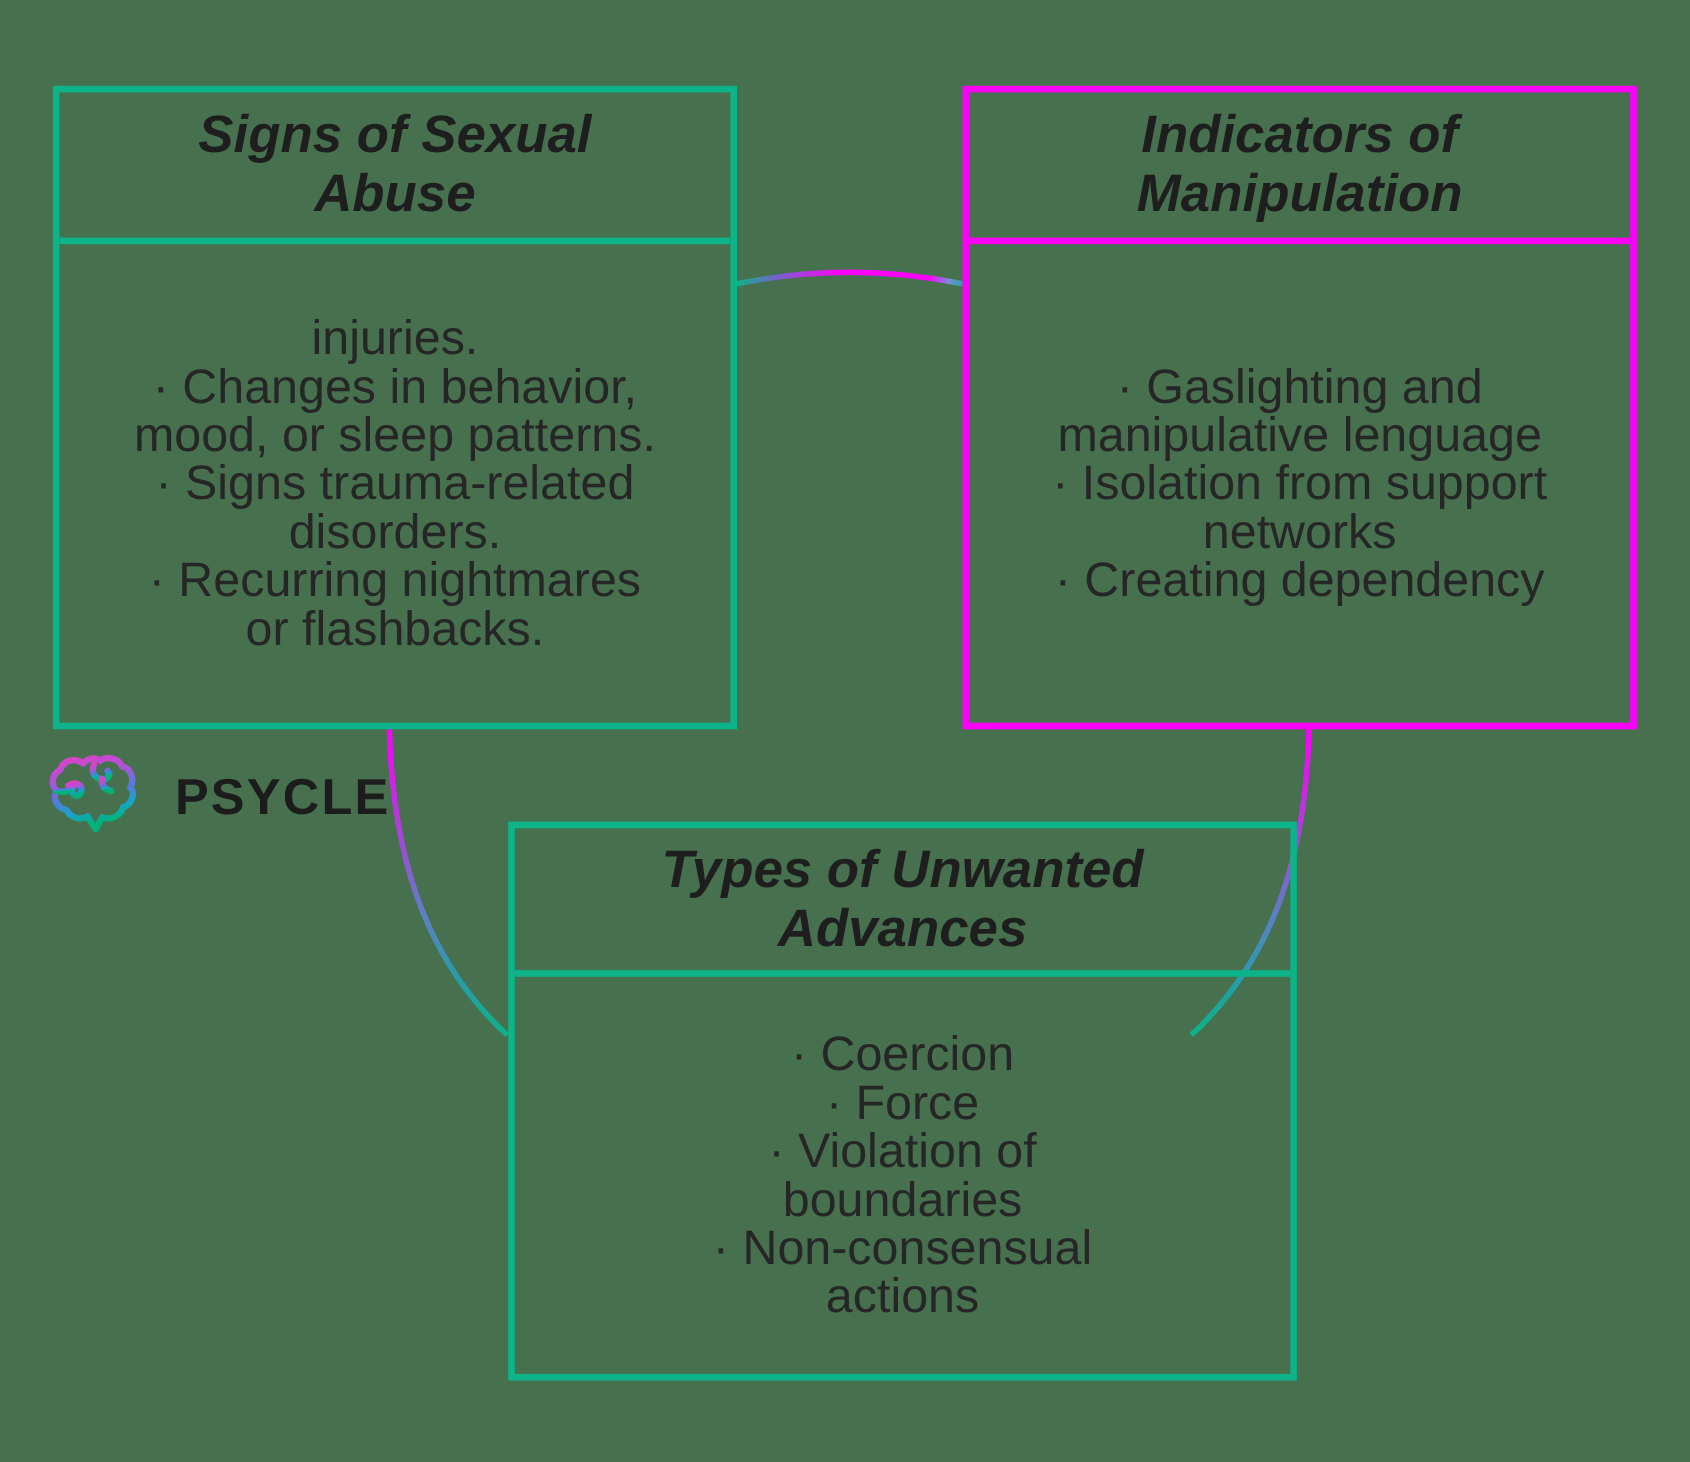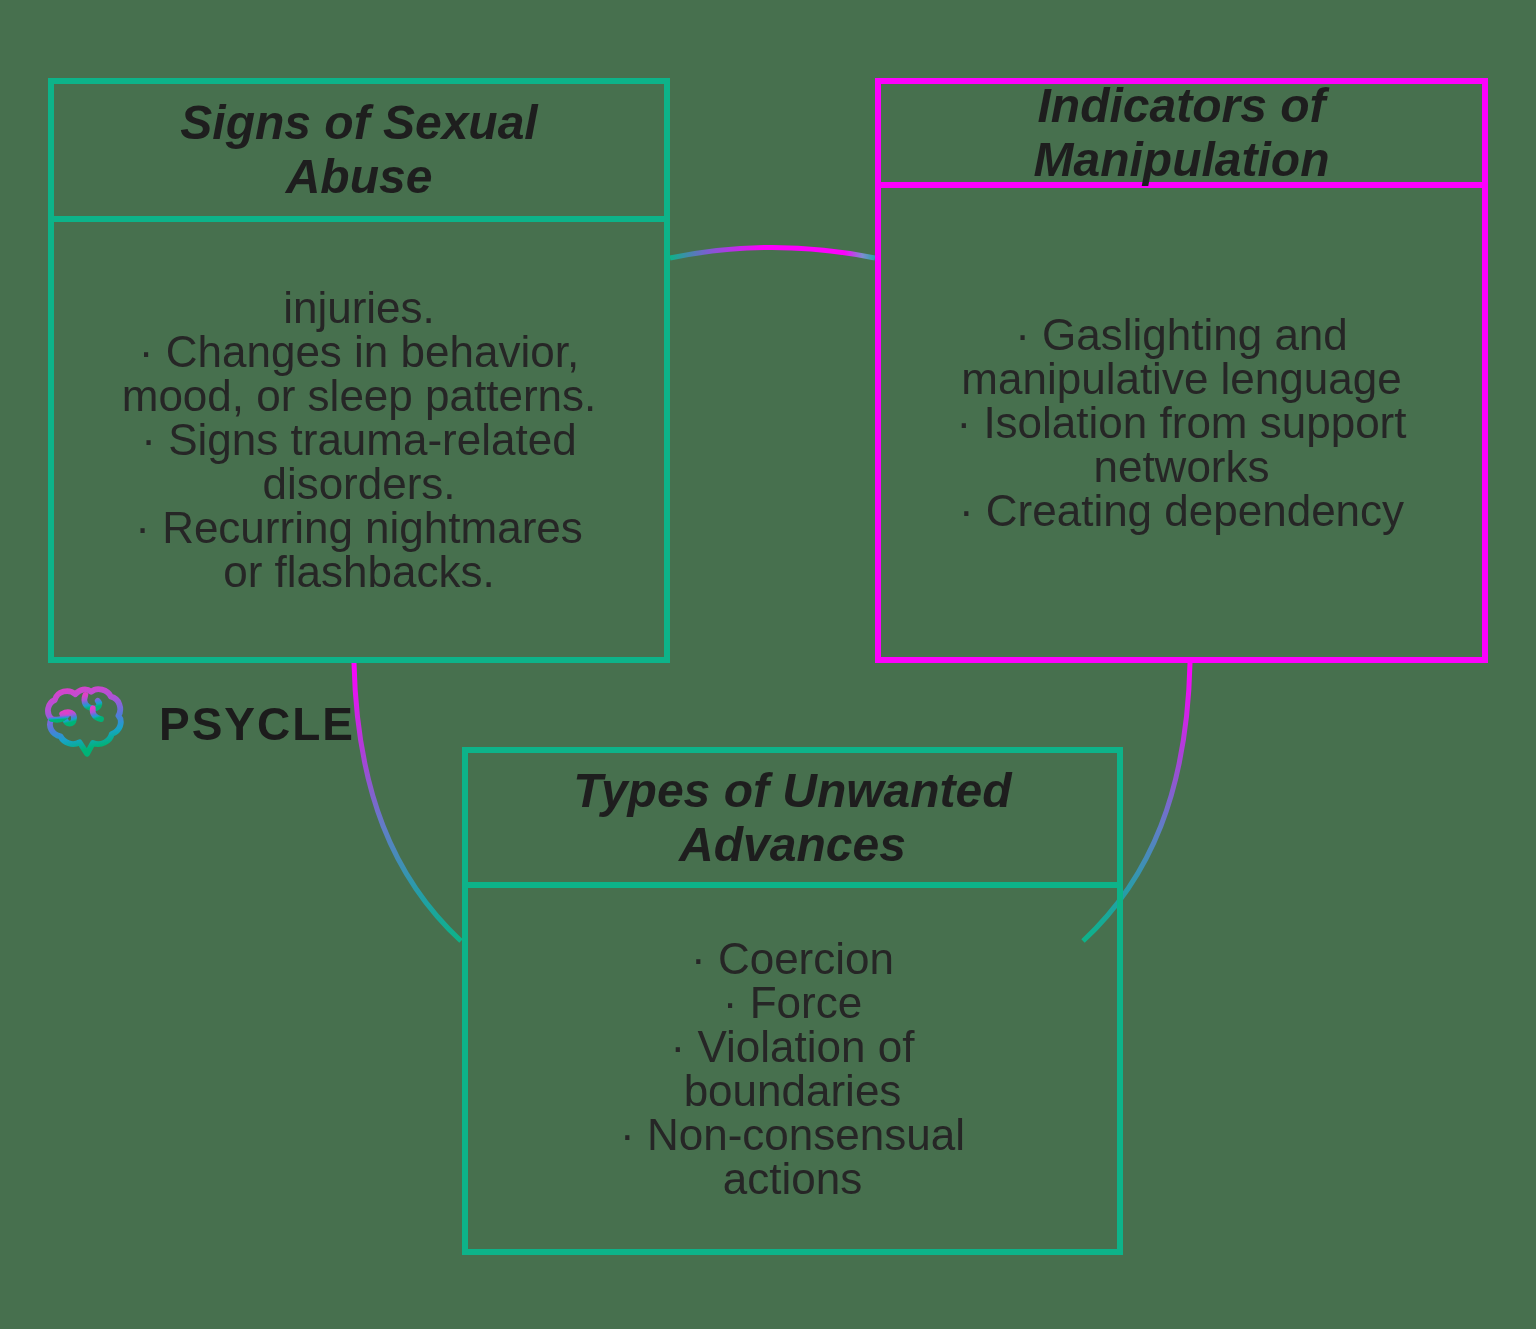--- a/index.html
+++ b/index.html
@@ -48,22 +48,22 @@
     font-size:44px;
     line-height:44px;
     color:var(--body-ink);
   }
   .line{display:block;}
 
   
   .box-signs  {left:48px;  top:78px;  width:622px; height:585px;}
   .box-signs  .box-title{height:138px;}
   .box-indicators{left:875px; top:78px; width:613px; height:585px;}
-  .box-indicators .box-title{height:104px;justify-content:center;}
-  .box-types  {left:462px; top:747px; width:661px; height:508px;}
+  .box-indicators .box-title{height:138px;justify-content:center;}
+  .box-types  {left:462px; top:747px; width:717px; height:508px;}
   .box-types  .box-title{height:135px;}
 
   .logo{
     position:absolute;left:44px;top:684px;
     display:flex;align-items:center;gap:29px;
   }
   .logo-text{
     font-weight:700;
     font-size:46px;
     letter-spacing:2px;

